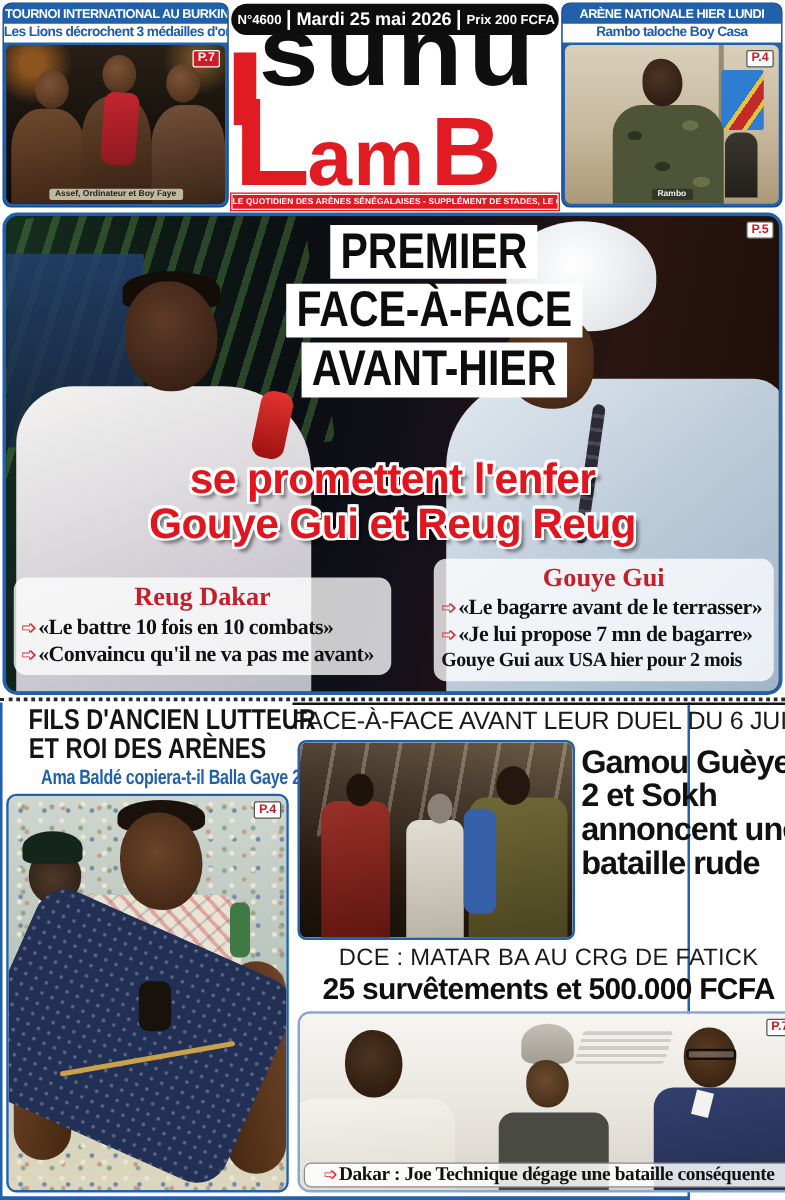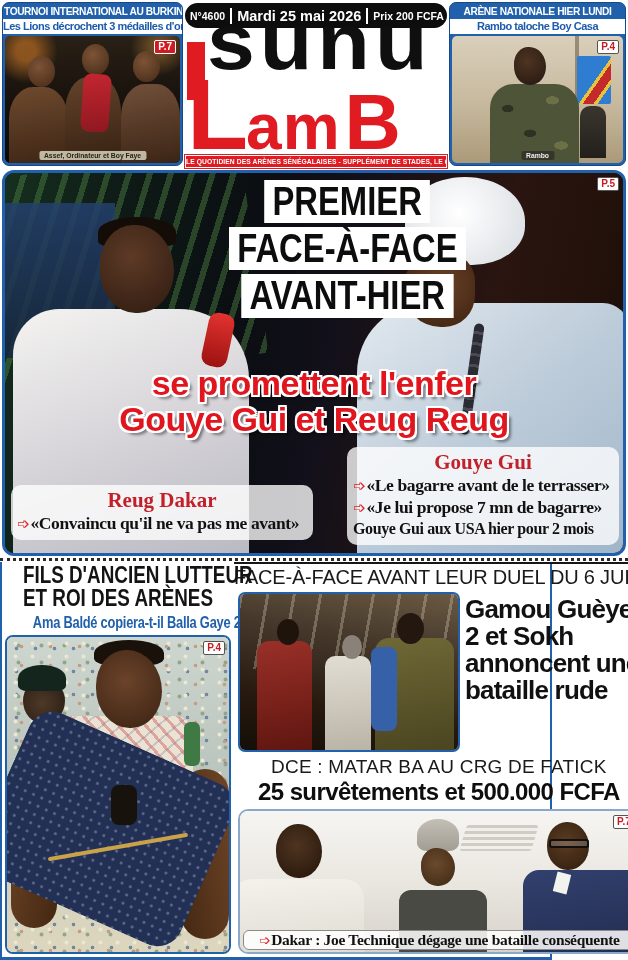--- a/index.html
+++ b/index.html
@@ -242,20 +242,21 @@
       <span class="label-box">AVANT-HIER</span>
     </div>
 
     <div class="red-headline">
       <div>se promettent l'enfer</div>
       <div>Gouye Gui et Reug Reug</div>
     </div>
 
     <div class="quote-panel qp-left">
       <div class="qp-name">Reug Dakar</div>
+      <div class="qp-line"><span class="arrow">➩</span><span>«Le battre 10 fois en 10 combats»</span></div>
       <div class="qp-line"><span class="arrow">➩</span><span>«Convaincu qu'il ne va pas me avant»</span></div>
     </div>
 
     <div class="quote-panel qp-right">
       <div class="qp-name">Gouye Gui</div>
       <div class="qp-line"><span class="arrow">➩</span><span>«Le bagarre avant de le terrasser»</span></div>
       <div class="qp-line"><span class="arrow">➩</span><span>«Je lui propose 7 mn de bagarre»</span></div>
       <div class="qp-note">Gouye Gui aux USA hier pour 2 mois</div>
     </div>
   </section>

